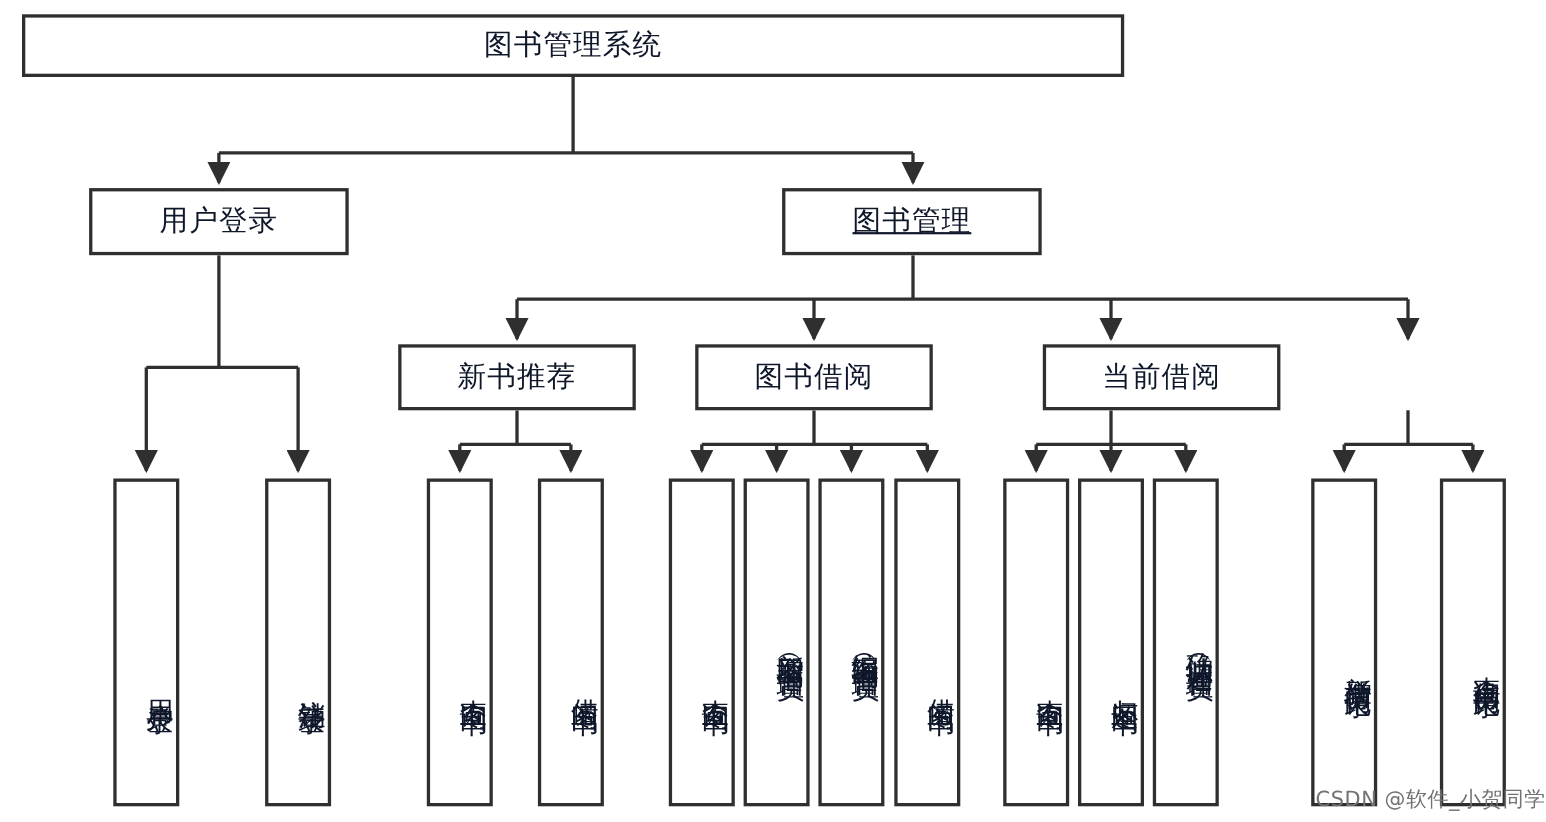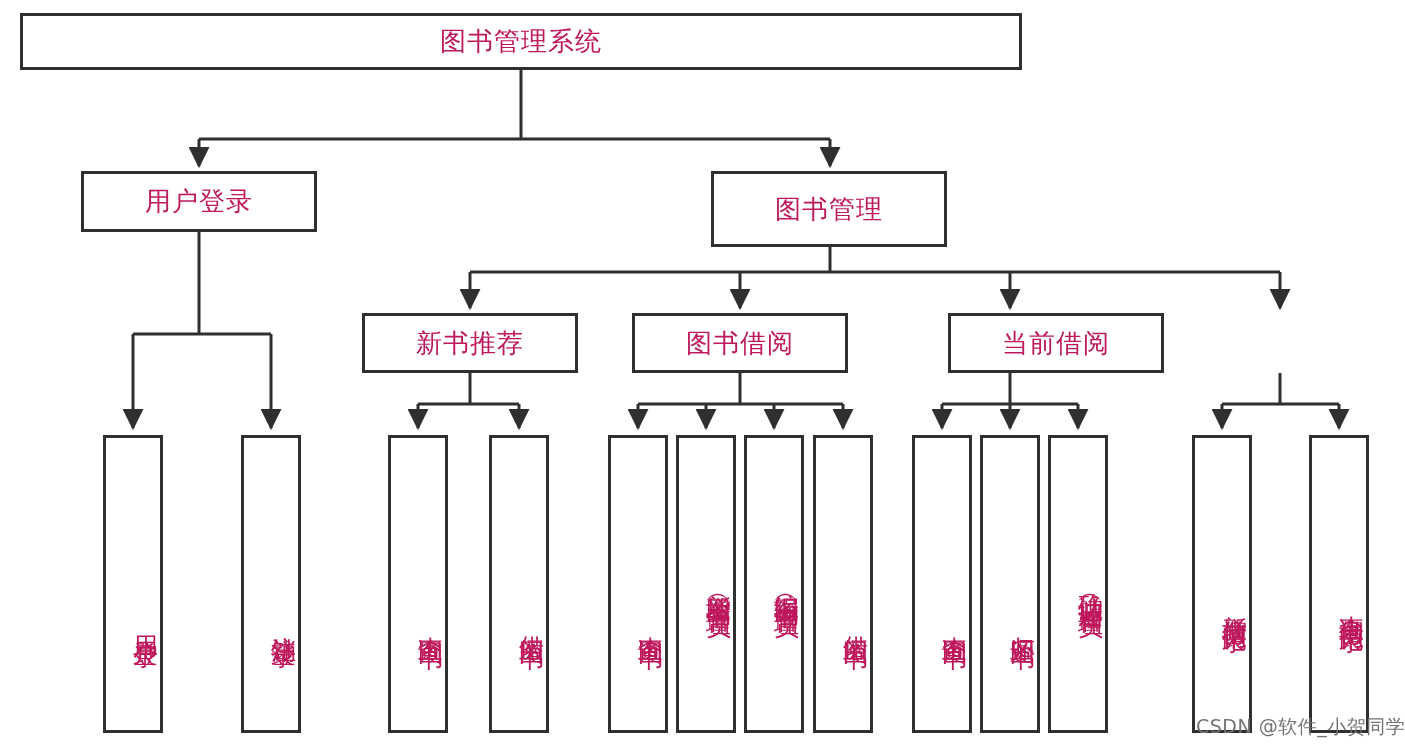--- a/index.html
+++ b/index.html
@@ -27,21 +27,21 @@
     pointer-events: none;
   }
   .node {
     position: absolute;
     box-sizing: border-box;
     border: 3px solid #2f2f2f;
     background: #ffffff;
     display: flex;
     align-items: center;
     justify-content: center;
-    color: #be185d;
+    color: #0f172a;
     line-height: 1.18;
     text-align: center;
   }
   .node.horiz {
     font-size: 26px;
     letter-spacing: 1px;
   }
   .node.vert {
     writing-mode: vertical-rl;
     text-orientation: upright;
@@ -123,21 +123,21 @@
   </svg>
 
   <div class="node horiz" style="left:20px; top:13px; width:1002px; height:57px;">
     <span class="node-label">图书管理系统</span>
   </div>
 
   <div class="node horiz" style="left:81px; top:171px; width:236px; height:61px;">
     <span class="node-label">用户登录</span>
   </div>
 
-  <div class="node horiz" style="left:711px; top:171px; width:236px; height:76px;">
+  <div class="node horiz" style="left:711px; top:171px; width:236px; height:61px;text-decoration:underline;">
     <span class="node-label">图书管理</span>
   </div>
 
   <div class="node horiz" style="left:362px; top:313px; width:216px; height:60px;">
     <span class="node-label">新书推荐</span>
   </div>
 
   <div class="node horiz" style="left:632px; top:313px; width:216px; height:60px;">
     <span class="node-label">图书借阅</span>
   </div>

